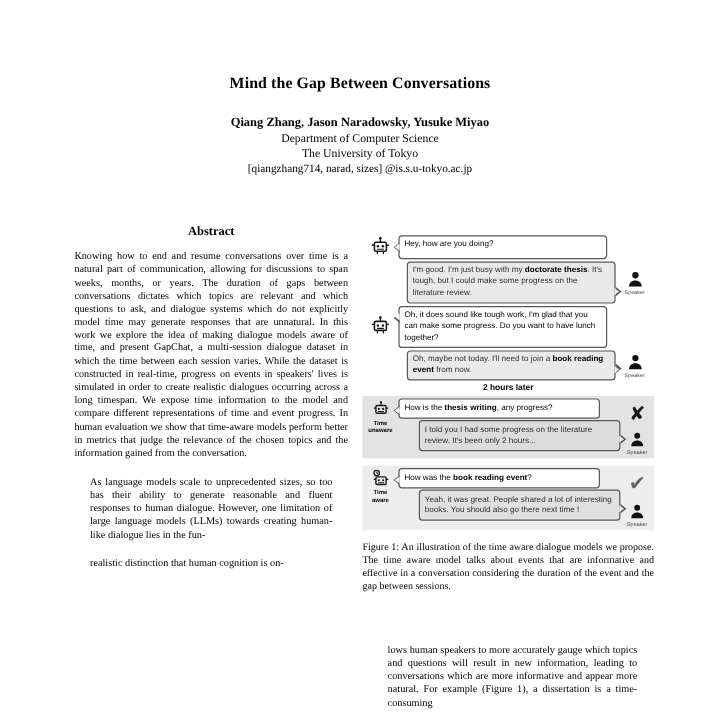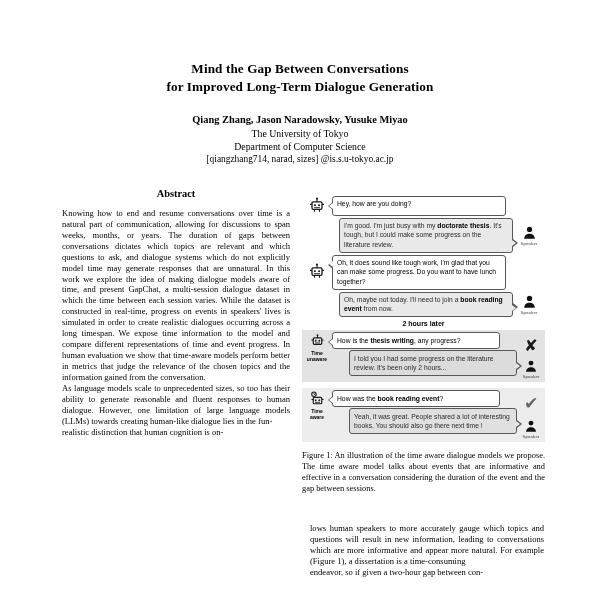--- a/index.html
+++ b/index.html
@@ -82,21 +82,21 @@
     line-height: 1.285;
     text-align: justify;
   }
   .sec-head {
     font-size: 11px;
     font-weight: bold;
     margin-top: 13px;
     margin-bottom: 8px;
   }
   .sec-head .secnum { display: inline-block; width: 17px; }
-  p.para { margin: 0; }
+  p.para { margin: 13px; }
   p.para + p.para { margin-top: 0px; text-indent: 0; }
 
   
   .figure {
     position: absolute;
     left: 302px;
     top: 196px;
     width: 243px;
   }
   .fig-graphic {
@@ -261,26 +261,25 @@
   svg { display: block; }
 </style>
 </head>
 <body>
 
 <div class="page">
 
   <div class="title-block">
     <div class="paper-title">
       <span class="tline">Mind the Gap Between Conversations</span>
-      <span class="tline">for Improved Long-Term Dialogue Generation</span>
     </div>
     <div class="authors">Qiang Zhang, Jason Naradowsky, Yusuke Miyao</div>
     <div class="affil">
+      <span class="aline">Department of Computer Science</span>
       <span class="aline">The University of Tokyo</span>
-      <span class="aline">Department of Computer Science</span>
     </div>
     <div class="email">[qiangzhang714, narad, sizes] @is.s.u-tokyo.ac.jp</div>
   </div>
 
   <div class="col col-left">
     <div class="sec-centered">Abstract</div>
     <div class="abstract-text">Knowing how to end and resume conversations over time is a natural part of communication, allowing for discussions to span weeks, months, or years. The duration of gaps between conversations dictates which topics are relevant and which questions to ask, and dialogue systems which do not explicitly model time may generate responses that are unnatural. In this work we explore the idea of making dialogue models aware of time, and present GapChat, a multi-session dialogue dataset in which the time between each session varies. While the dataset is constructed in real-time, progress on events in speakers' lives is simulated in order to create realistic dialogues occurring across a long timespan. We expose time information to the model and compare different representations of time and event progress. In human evaluation we show that time-aware models perform better in metrics that judge the relevance of the chosen topics and the information gained from the conversation.</div>
 
     <div class="body-text">
       <p class="para">As language models scale to unprecedented sizes, so too has their ability to generate reasonable and fluent responses to human dialogue. However, one limitation of large language models (LLMs) towards creating human-like dialogue lies in the fun-</p>

